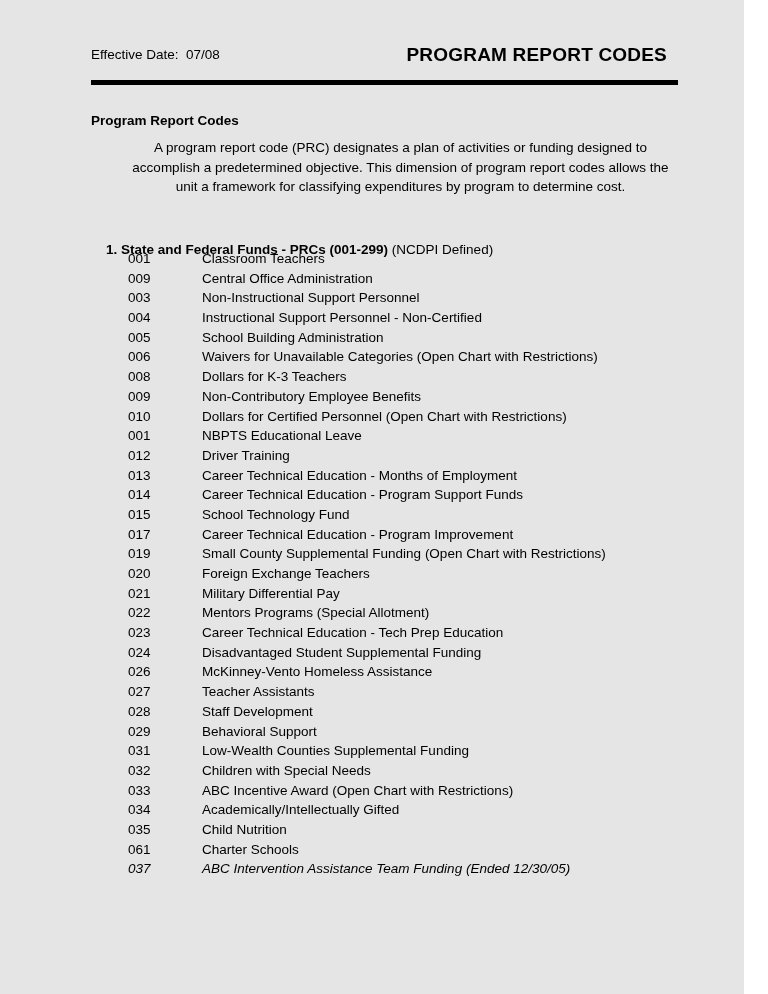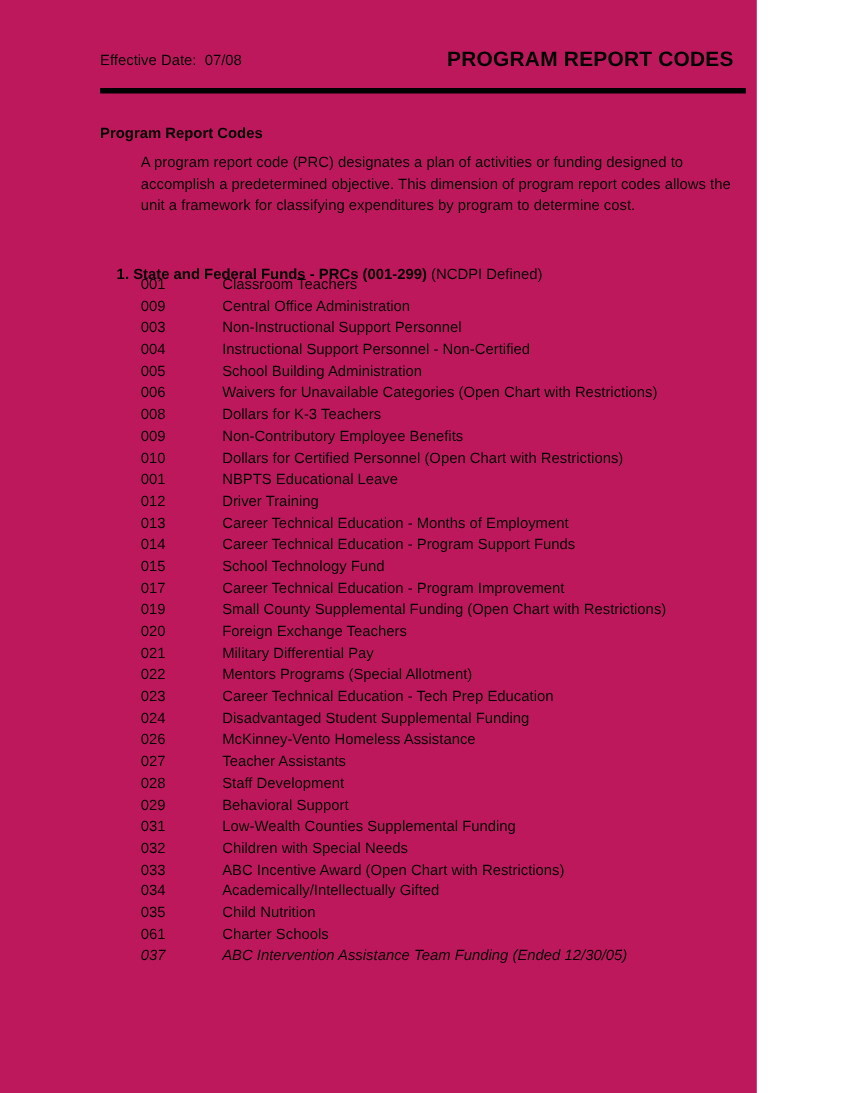--- a/index.html
+++ b/index.html
@@ -9,24 +9,24 @@
   }
   body {
     width: 768px;
     height: 994px;
     font-family: "Liberation Sans", sans-serif;
     color: #000000;
     -webkit-font-smoothing: antialiased;
   }
   .page {
     position: relative;
-    width: 688px;
+    width: 744px;
     height: 994px;
     box-sizing: border-box;
-    background: #be185d;
+    background: #e5e5e5;
   }
 
   
   .header {
     position: absolute;
     left: 91px;
     top: 46px;
     width: 587px;
     height: 26px;
   }
@@ -69,20 +69,21 @@
   }
 
   
   .intro {
     position: absolute;
     left: 128px;
     top: 138px;
     width: 545px;
     font-size: 13.5px;
     line-height: 19.6px;
+    text-align: center;
   }
   .intro p {
     margin: 0;
   }
 
   
   .funds-heading {
     position: absolute;
     left: 91px;
     top: 224px;

